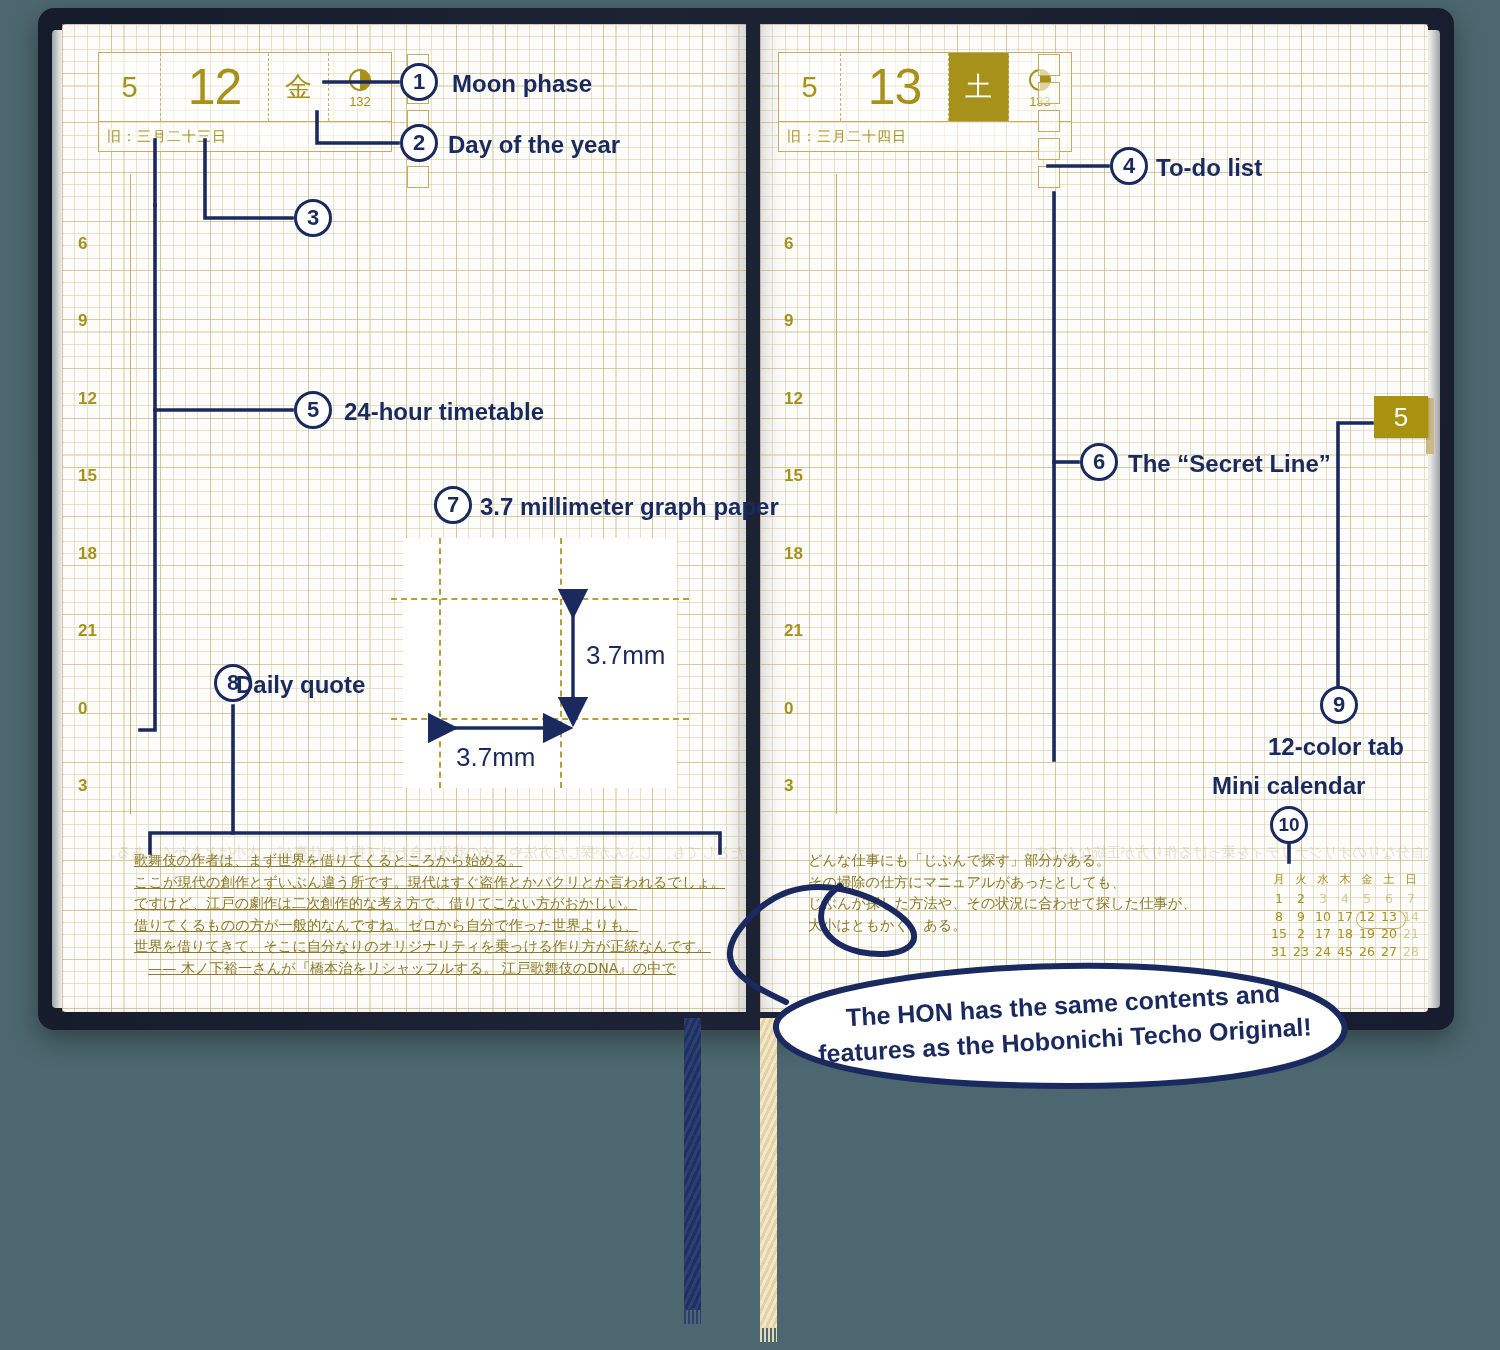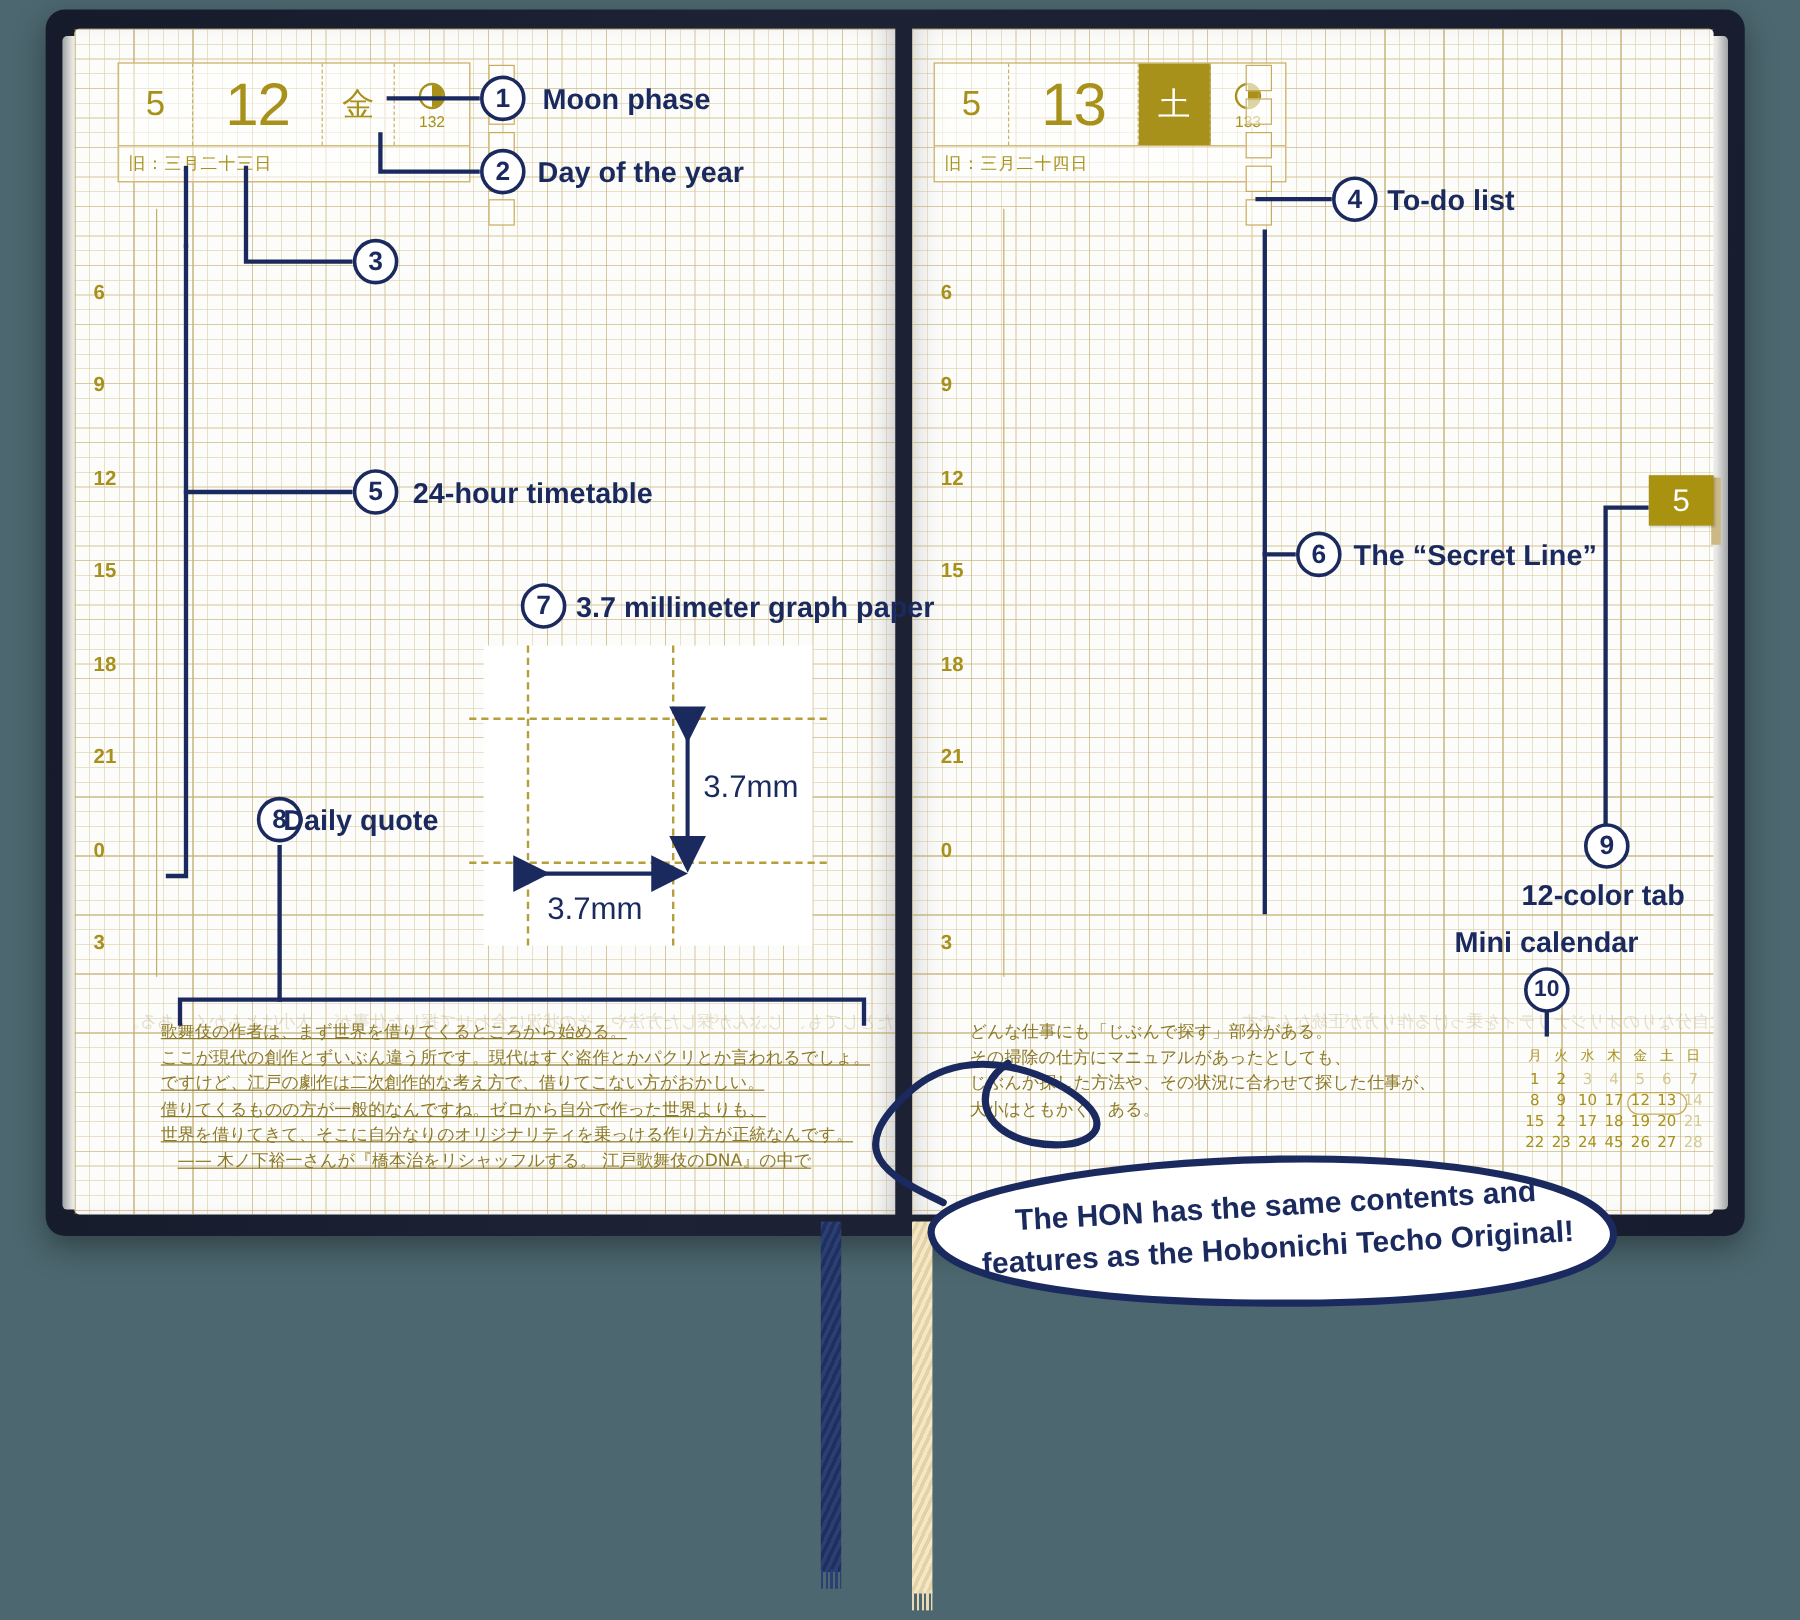--- a/index.html
+++ b/index.html
@@ -290,21 +290,21 @@
           <tr>
             <td>15</td>
             <td>2</td>
             <td>17</td>
             <td>18</td>
             <td>19</td>
             <td>20</td>
             <td class="dim">21</td>
           </tr>
           <tr>
-            <td>22</td>
+            <td>31</td>
             <td>23</td>
             <td>24</td>
             <td>45</td>
             <td>26</td>
             <td>27</td>
             <td class="dim">28</td>
           </tr>
         </tbody>
           </table>
         <div class="circ" style="left:88px; top:38px;"></div>

